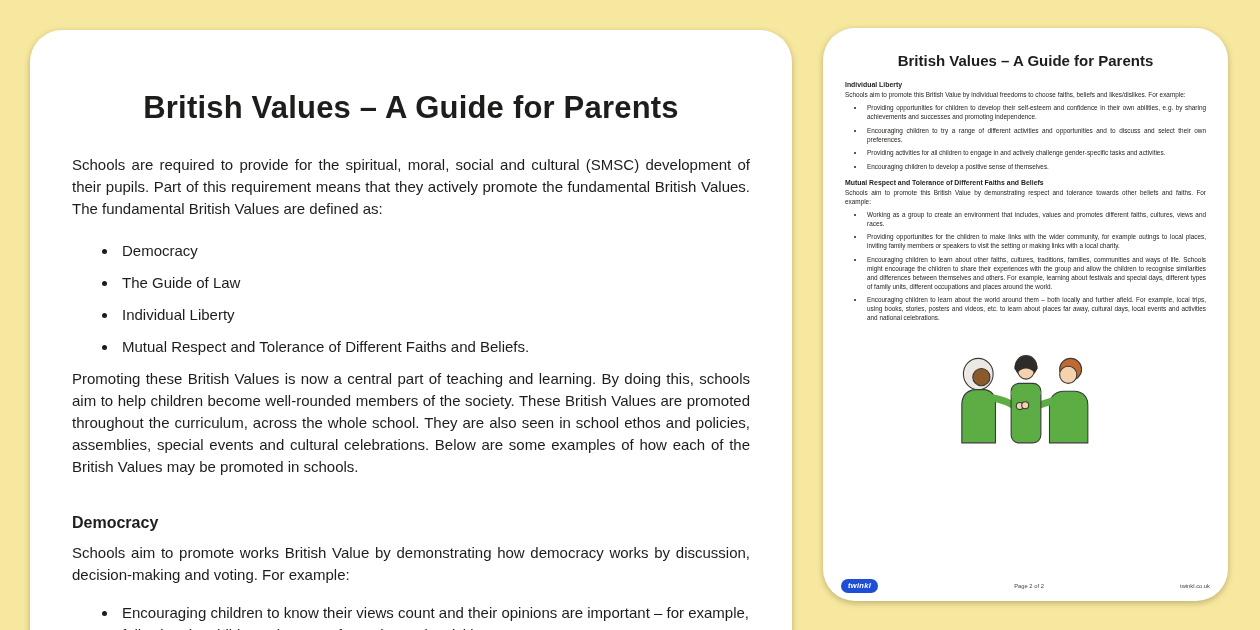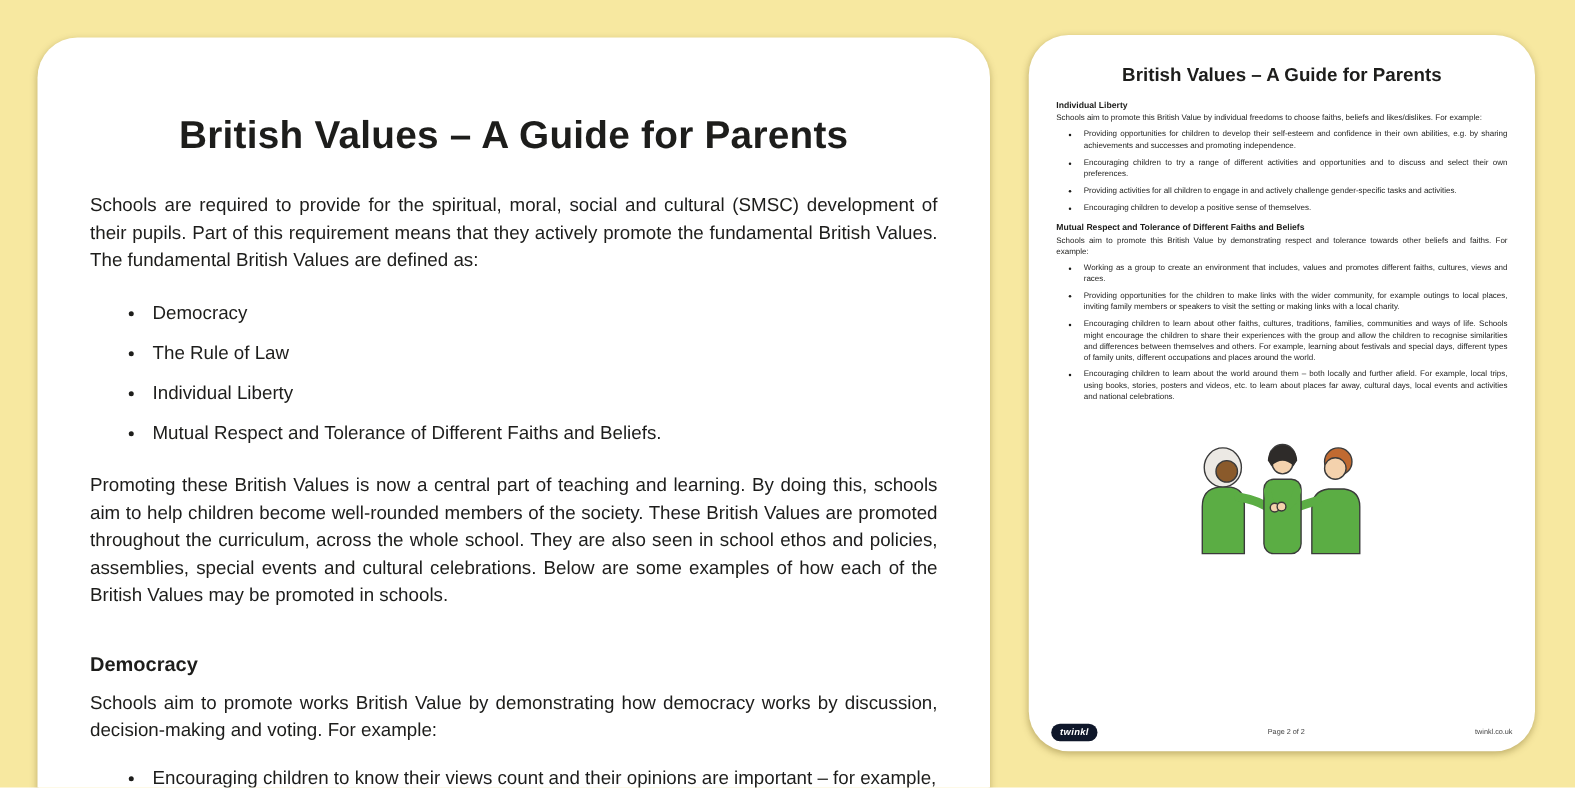--- a/index.html
+++ b/index.html
@@ -40,21 +40,21 @@
     list-style: disc;
     margin: 20px 0 8px 0;
     padding-left: 46px;
   }
   .page-left .values-list li {
     font-size: 15px;
     line-height: 22px;
     margin-bottom: 10px;
     padding-left: 4px;
   }
-  .page-left .para-promoting { margin-top: 20px; }
+  .page-left .para-promoting { margin-top: 10px; }
   .page-left h2 {
     font-size: 16px;
     font-weight: bold;
     margin: 36px 0 10px 0;
   }
   .page-left .bullet-list {
     list-style: disc;
     margin: 16px 0 0 0;
     padding-left: 46px;
   }
@@ -109,21 +109,21 @@
   .page-footer {
     position: absolute;
     left: 18px; right: 18px; bottom: 8px;
     display: flex;
     align-items: center;
     justify-content: space-between;
     font-size: 5.8px;
     color: #444;
   }
   .twinkl-logo {
-    background: #0f172a;
+    background: #1d4ed8;
     color: #ffffff;
     border-radius: 9px;
     padding: 2px 7px 3px 7px;
     font-size: 7.5px;
     font-weight: bold;
     font-style: italic;
     letter-spacing: 0.3px;
   }
 </style>
 </head>
@@ -131,21 +131,21 @@
 
 <div class="canvas">
 
   <div class="page page-left">
     <h1>British Values – A Guide for Parents</h1>
 
     <p>Schools are required to provide for the spiritual, moral, social and cultural (SMSC) development of their pupils. Part of this requirement means that they actively promote the fundamental British Values. The fundamental British Values are defined as:</p>
 
     <ul class="values-list">
       <li>Democracy</li>
-      <li>The Rule of Law</li>
+      <li>The Guide of Law</li>
       <li>Individual Liberty</li>
       <li>Mutual Respect and Tolerance of Different Faiths and Beliefs.</li>
     </ul>
 
     <p class="para-promoting">Promoting these British Values is now a central part of teaching and learning. By doing this, schools aim to help children become well-rounded members of the society. These British Values are promoted throughout the curriculum, across the whole school. They are also seen in school ethos and policies, assemblies, special events and cultural celebrations. Below are some examples of how each of the British Values may be promoted in schools.</p>
 
     <h2>Democracy</h2>
     <p>Schools aim to promote works British Value by demonstrating how democracy works by discussion, decision-making and voting. For example:</p>
 
     <ul class="bullet-list">

